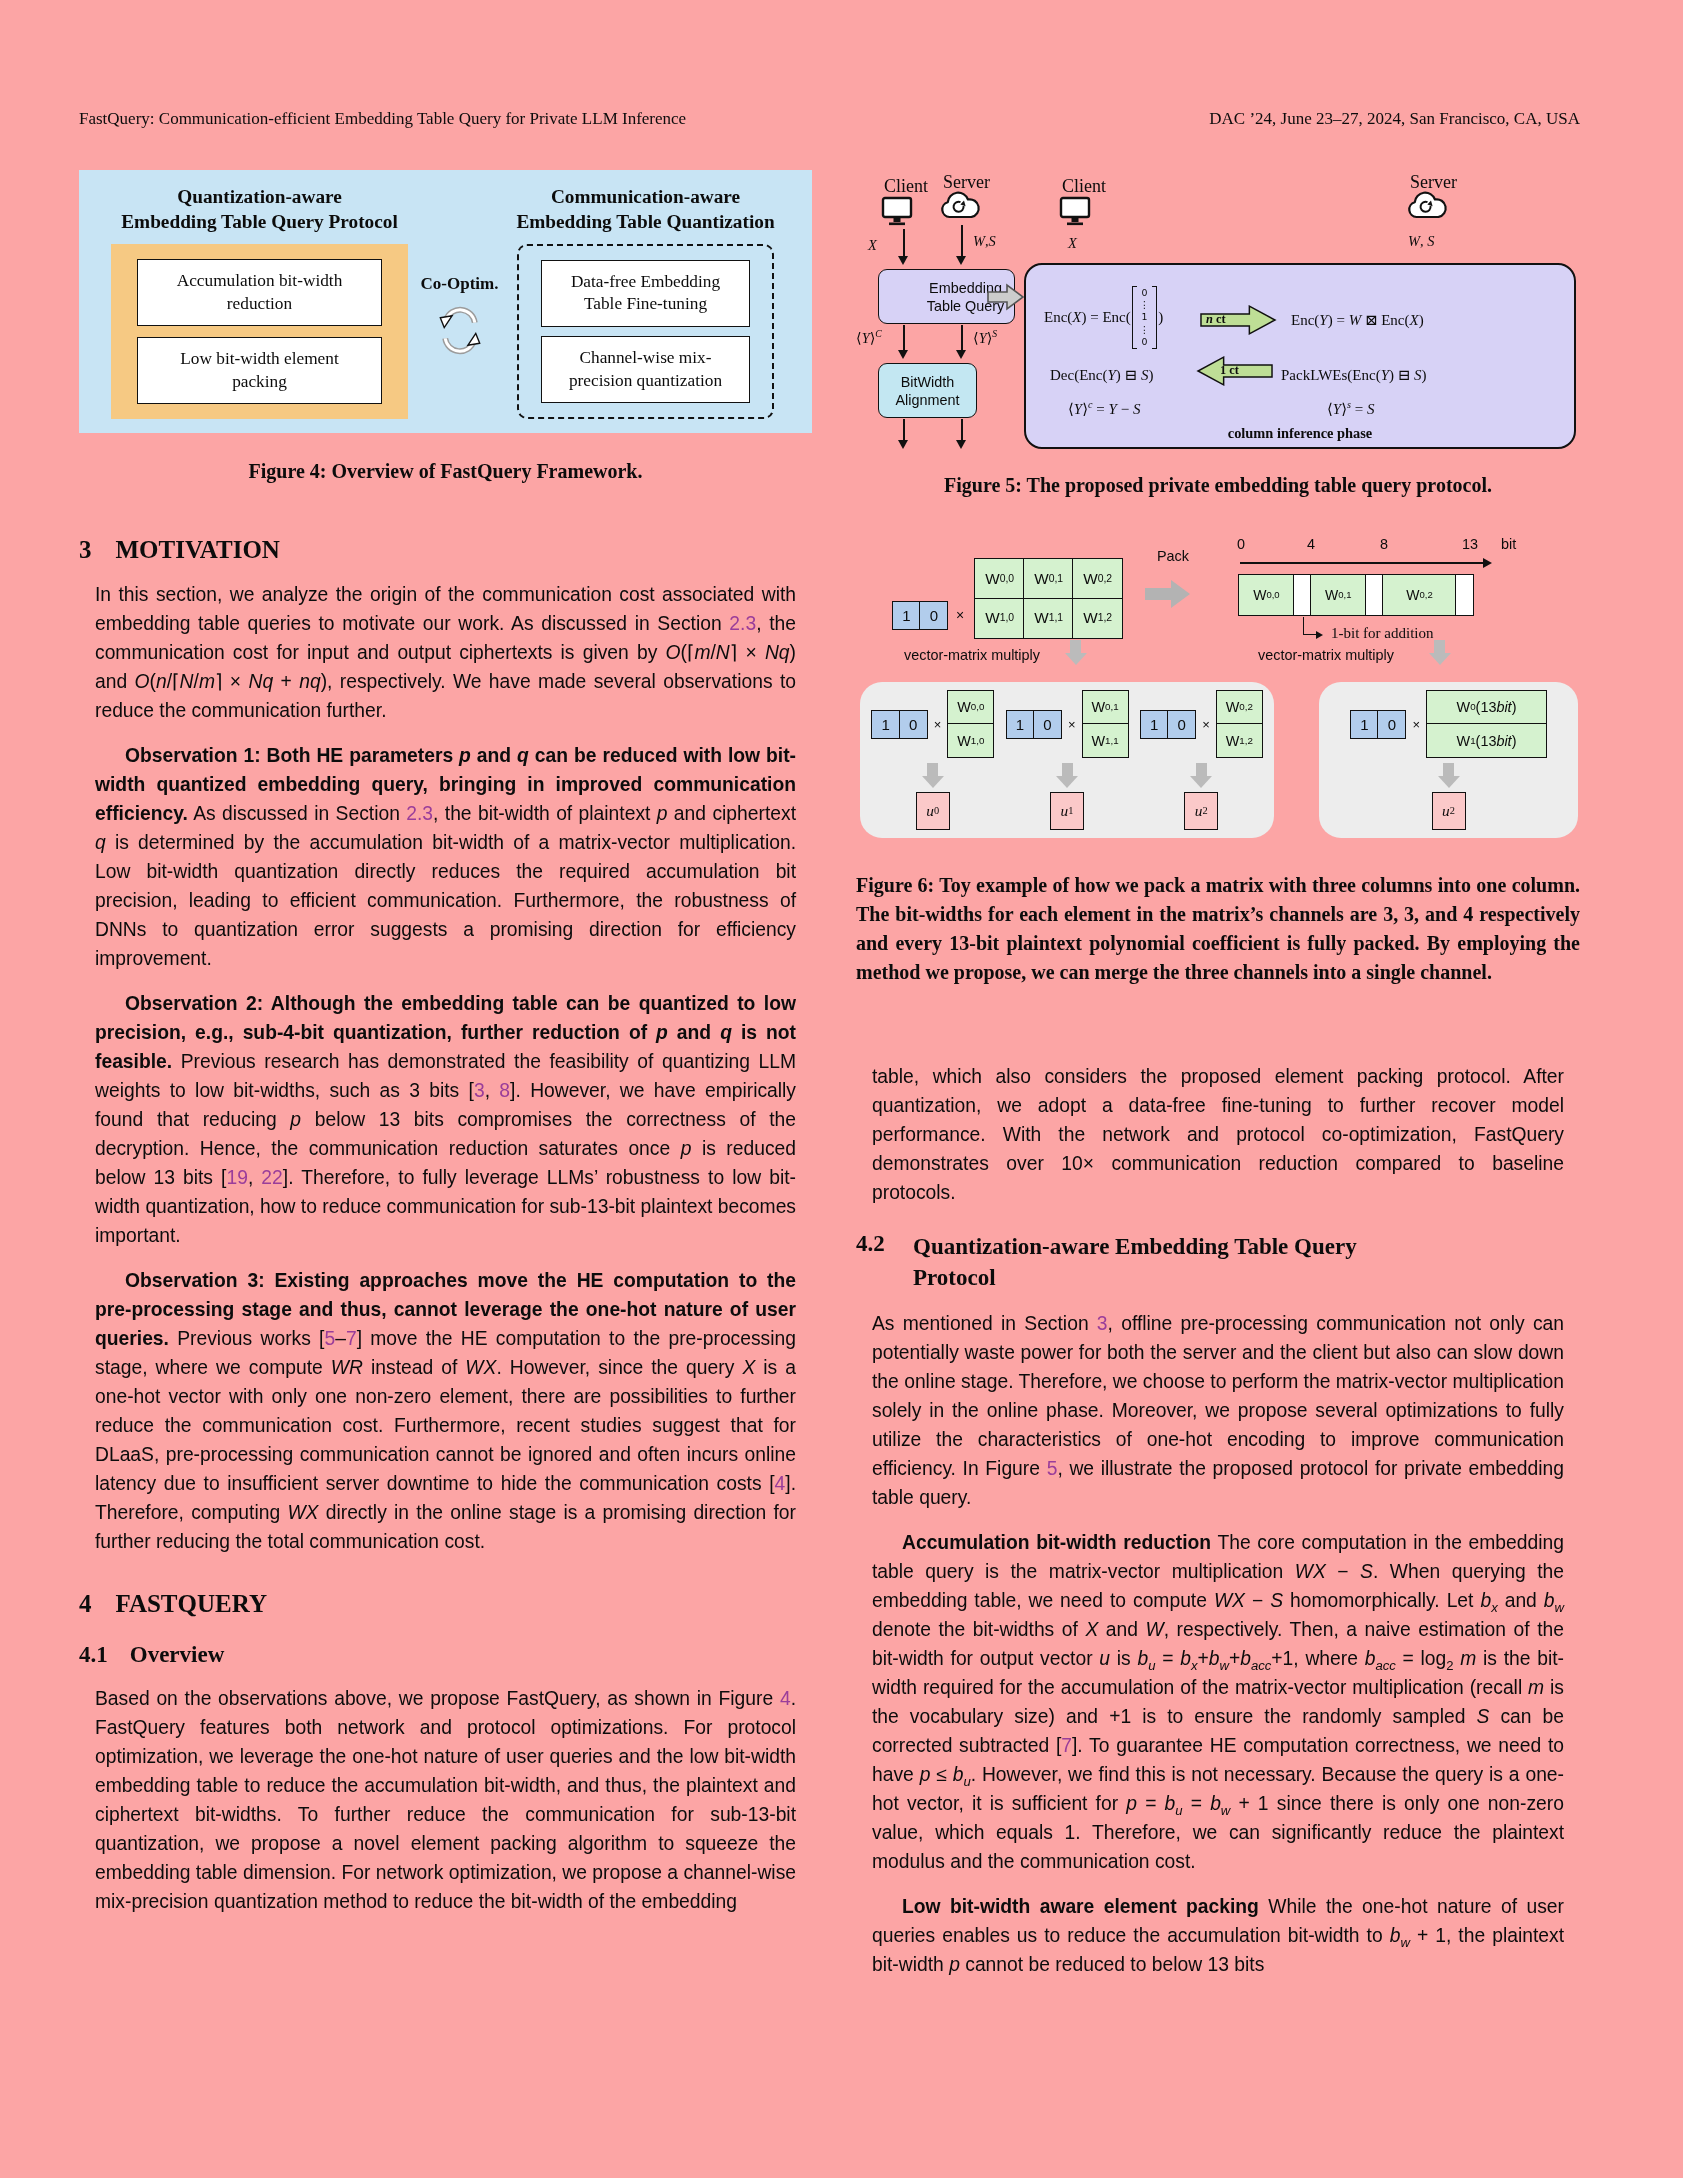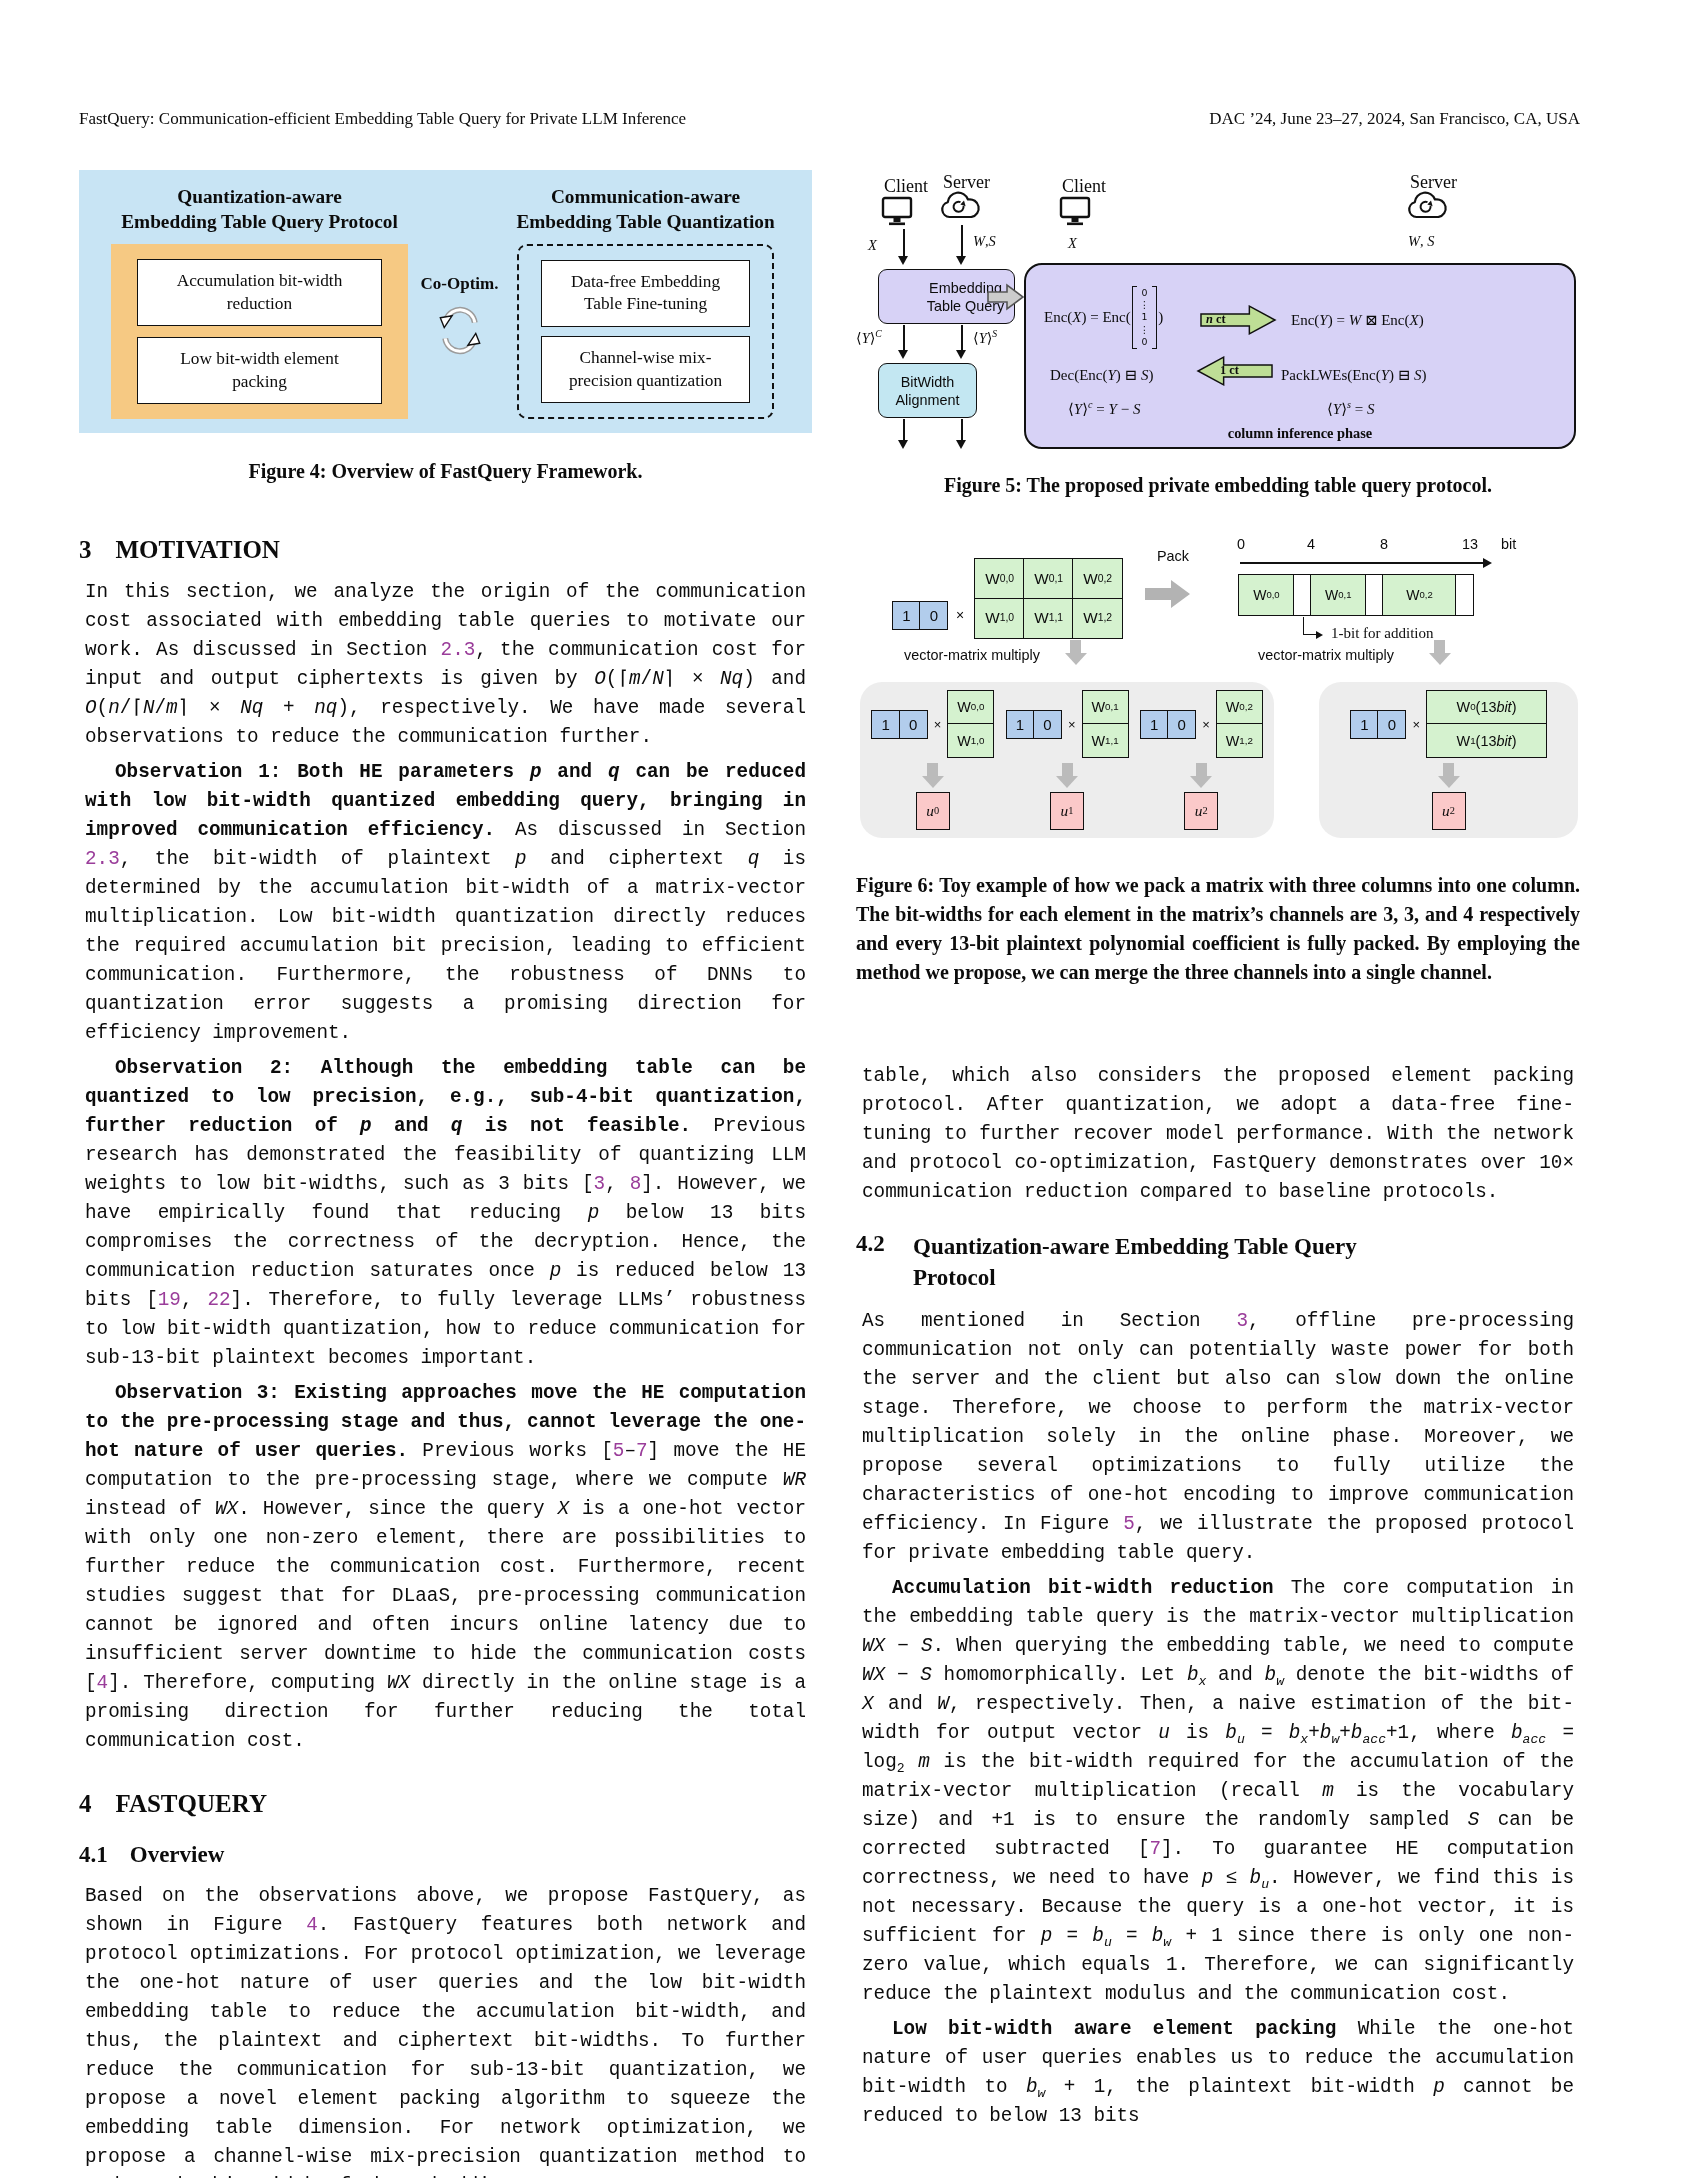--- a/index.html
+++ b/index.html
@@ -1,28 +1,28 @@
 <!DOCTYPE html>
 <html><head>
 <meta charset="utf-8">
 <style>
   html,body{margin:0;padding:0;background:#e8e8e8;}
-  .page{position:relative;width:1683px;height:2178px;background:#ffffff;overflow:hidden;
+  .page{position:relative;width:1683px;height:2178px;background:#fca5a5;overflow:hidden;
         font-family:"Liberation Serif","DejaVu Serif","DejaVu Sans",serif;color:#0c0c0c;}
   
   .rhead{position:absolute;top:109px;font-size:17px;}
   .rhead.left{left:79px;}
   .rhead.right{right:103px;}
   
   .col{position:absolute;top:158px;}
   .col-left{left:79px;width:733px;}
   .col-right{left:856px;width:724px;}
   figure{margin:0;}
-  .par{margin:6px;text-align:justify;font-size:19.3px;line-height:29px;
-       font-family:Liberation Mono, monospace;}
+  .par{margin:16px;text-align:justify;font-size:19.3px;line-height:29px;
+       font-family:Liberation Sans, sans-serif;}
   .par.ind{text-indent:30px;}
   sub,sup{font-size:68%;line-height:0;}
   .s-b{font-weight:700;}
   .s-i{font-style:italic;}
   .s-bi{font-weight:700;font-style:italic;}
   .s-link{color:#9a3d9a;}
   .s-isub,.s-isup{font-style:italic;}
   .sec{font-size:25px;font-weight:700;margin:50px 0 14px;}
   .sec .secnum{margin-right:24px;}
   .subsec{font-size:23px;font-weight:700;margin:24px 0 14px;}

